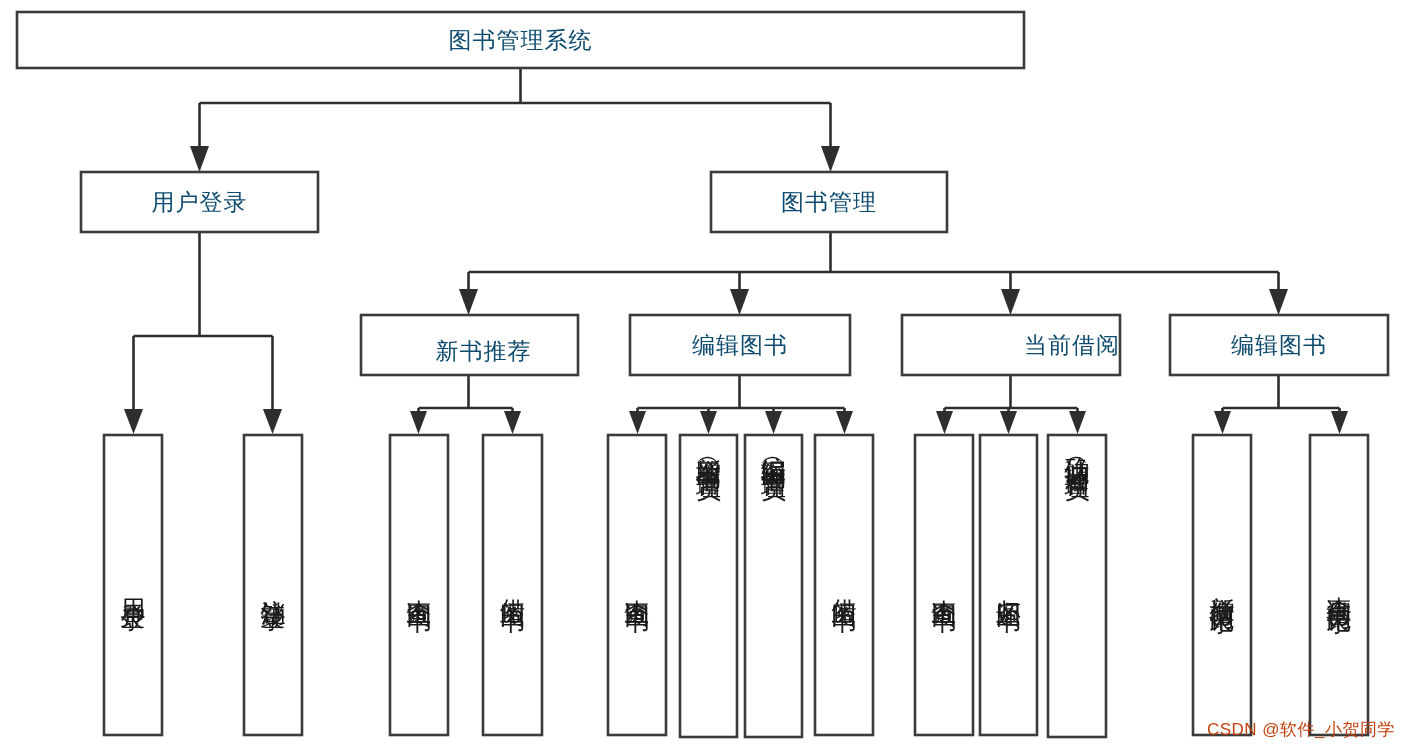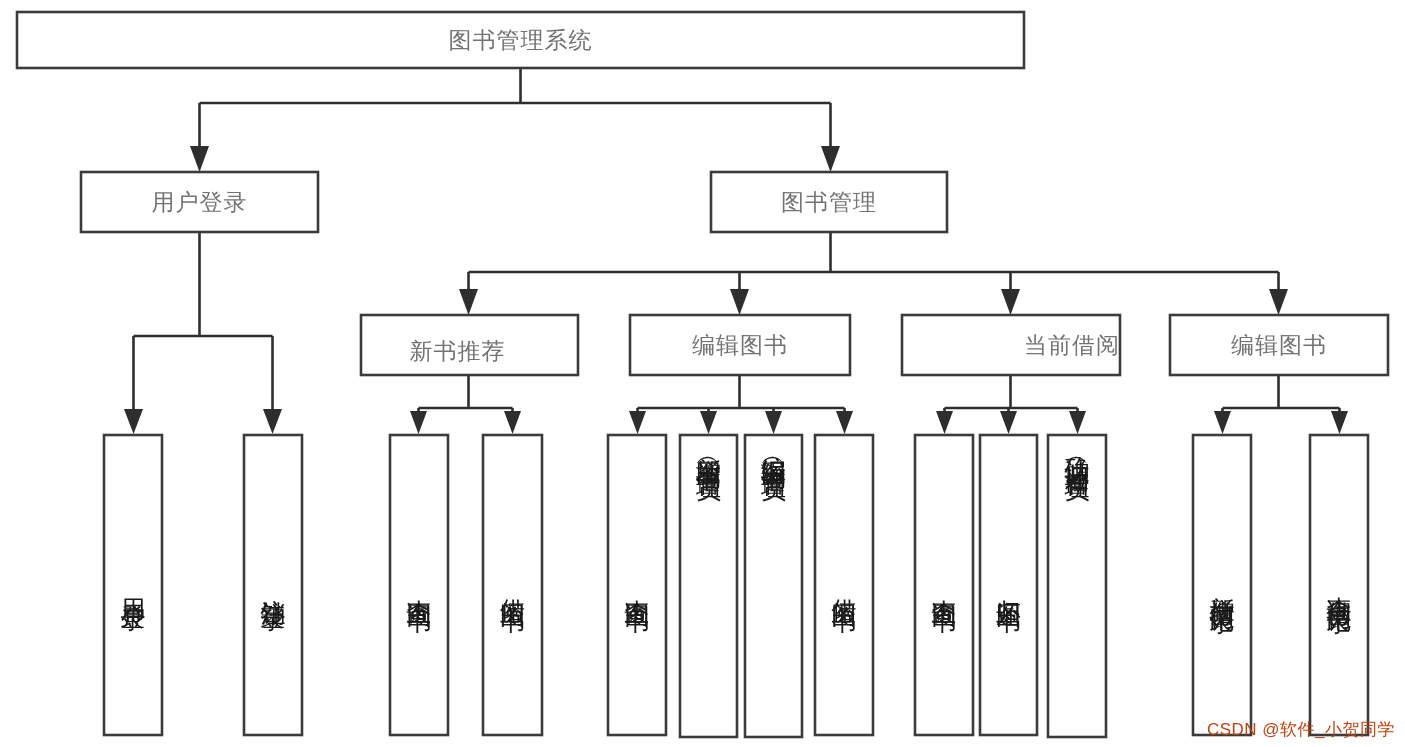--- a/index.html
+++ b/index.html
@@ -72,21 +72,21 @@
   .hlabel-wrap {
     position: absolute;
     display: flex;
     align-items: center;
     justify-content: center;
     pointer-events: none;
   }
   .hlabel-text {
     font-family: Liberation Serif, serif;
     font-size: 23px;
-    color: #737373;
+    color: #0c4a6e;
     letter-spacing: 1px;
     white-space: nowrap;
   }
 </style>
 </head>
 <body>
 
 <div id="diagram-root">
 
   <svg class="flow" viewBox="0 0 1405 747">
@@ -200,21 +200,21 @@
   </div>
 
   <div class="hlabel-wrap" style="left:81px; top:172px; width:237px; height:60px;">
     <span class="hlabel-text">用户登录</span>
   </div>
 
   <div class="hlabel-wrap" style="left:711px; top:172px; width:236px; height:60px;border-radius:16px;">
     <span class="hlabel-text">图书管理</span>
   </div>
 
-  <div class="hlabel-wrap" style="left:349px; top:315px; width:217px; height:72px;">
+  <div class="hlabel-wrap" style="left:375px; top:315px; width:217px; height:72px;">
     <span class="hlabel-text">新书推荐</span>
   </div>
 
   <div class="hlabel-wrap" style="left:630px; top:315px; width:220px; height:60px;">
     <span class="hlabel-text">编辑图书</span>
   </div>
 
   <div class="hlabel-wrap" style="left:902px; top:315px; width:218px; height:60px;justify-content:flex-end;">
     <span class="hlabel-text">当前借阅</span>
   </div>

